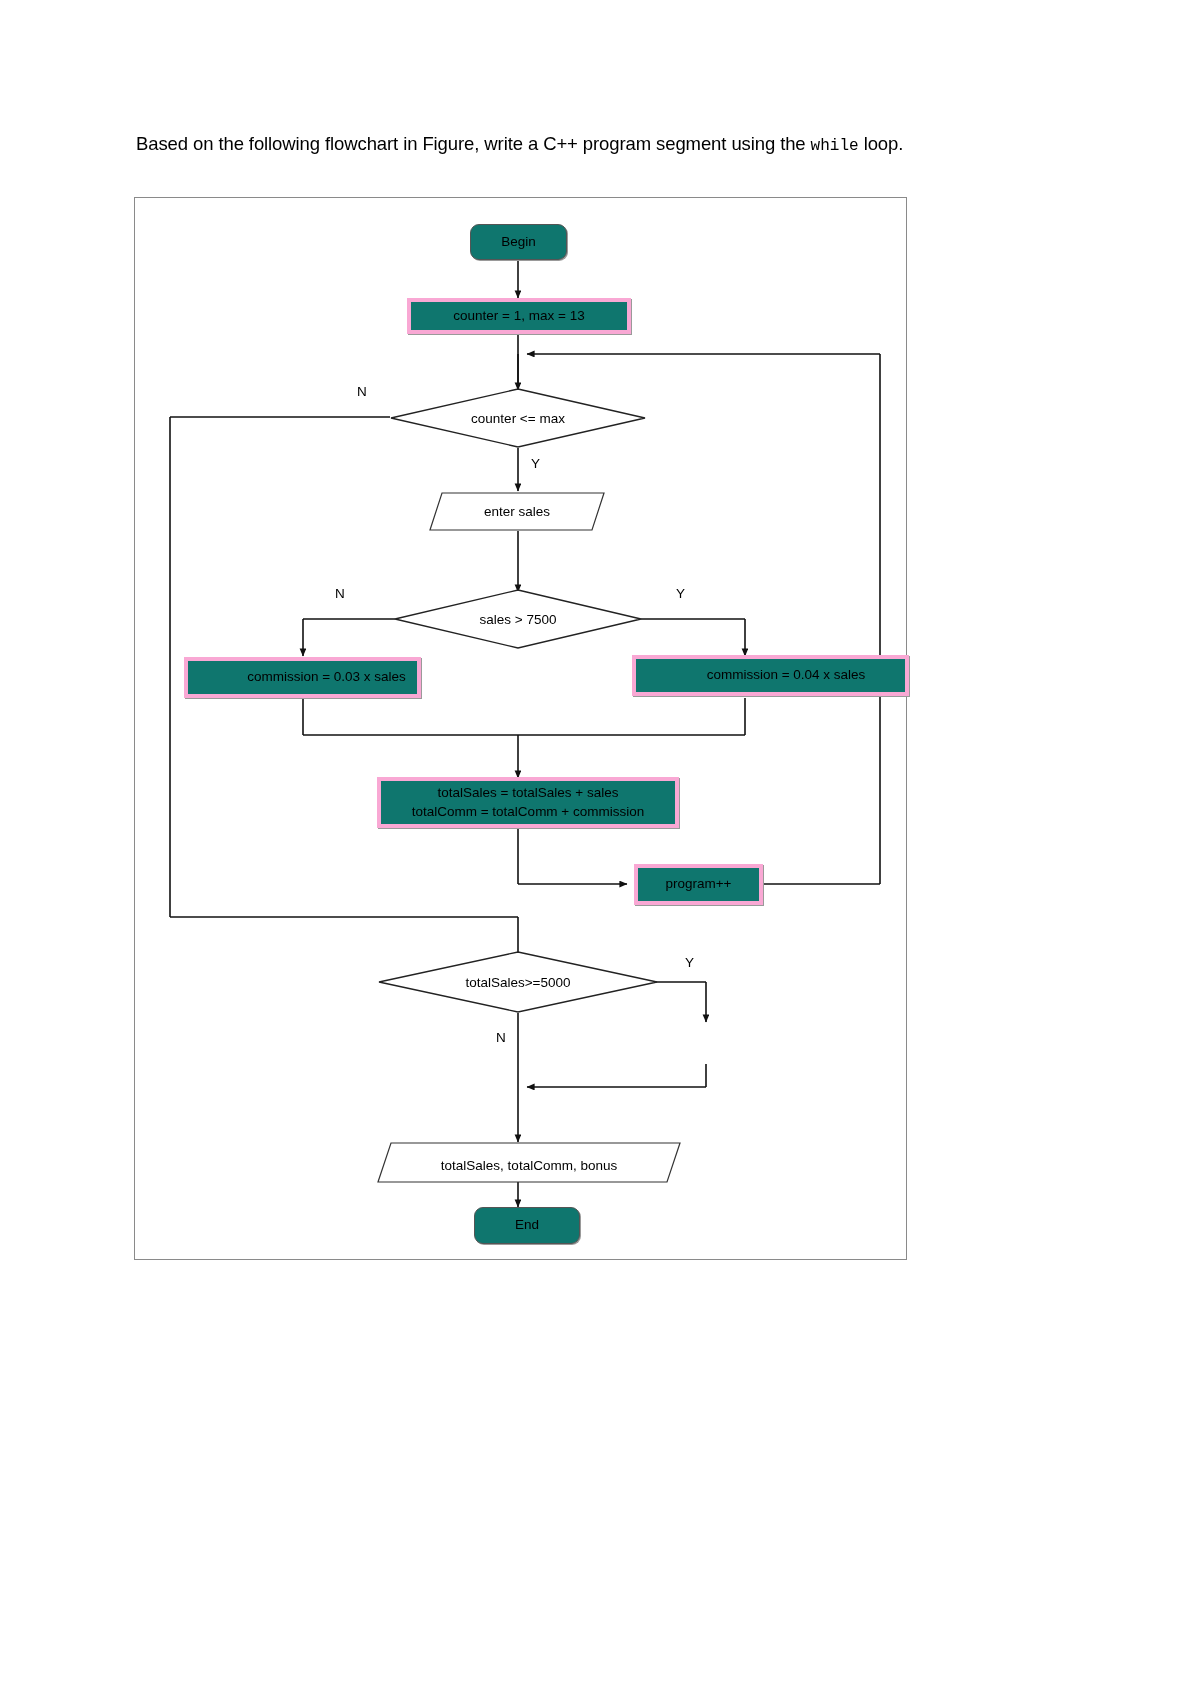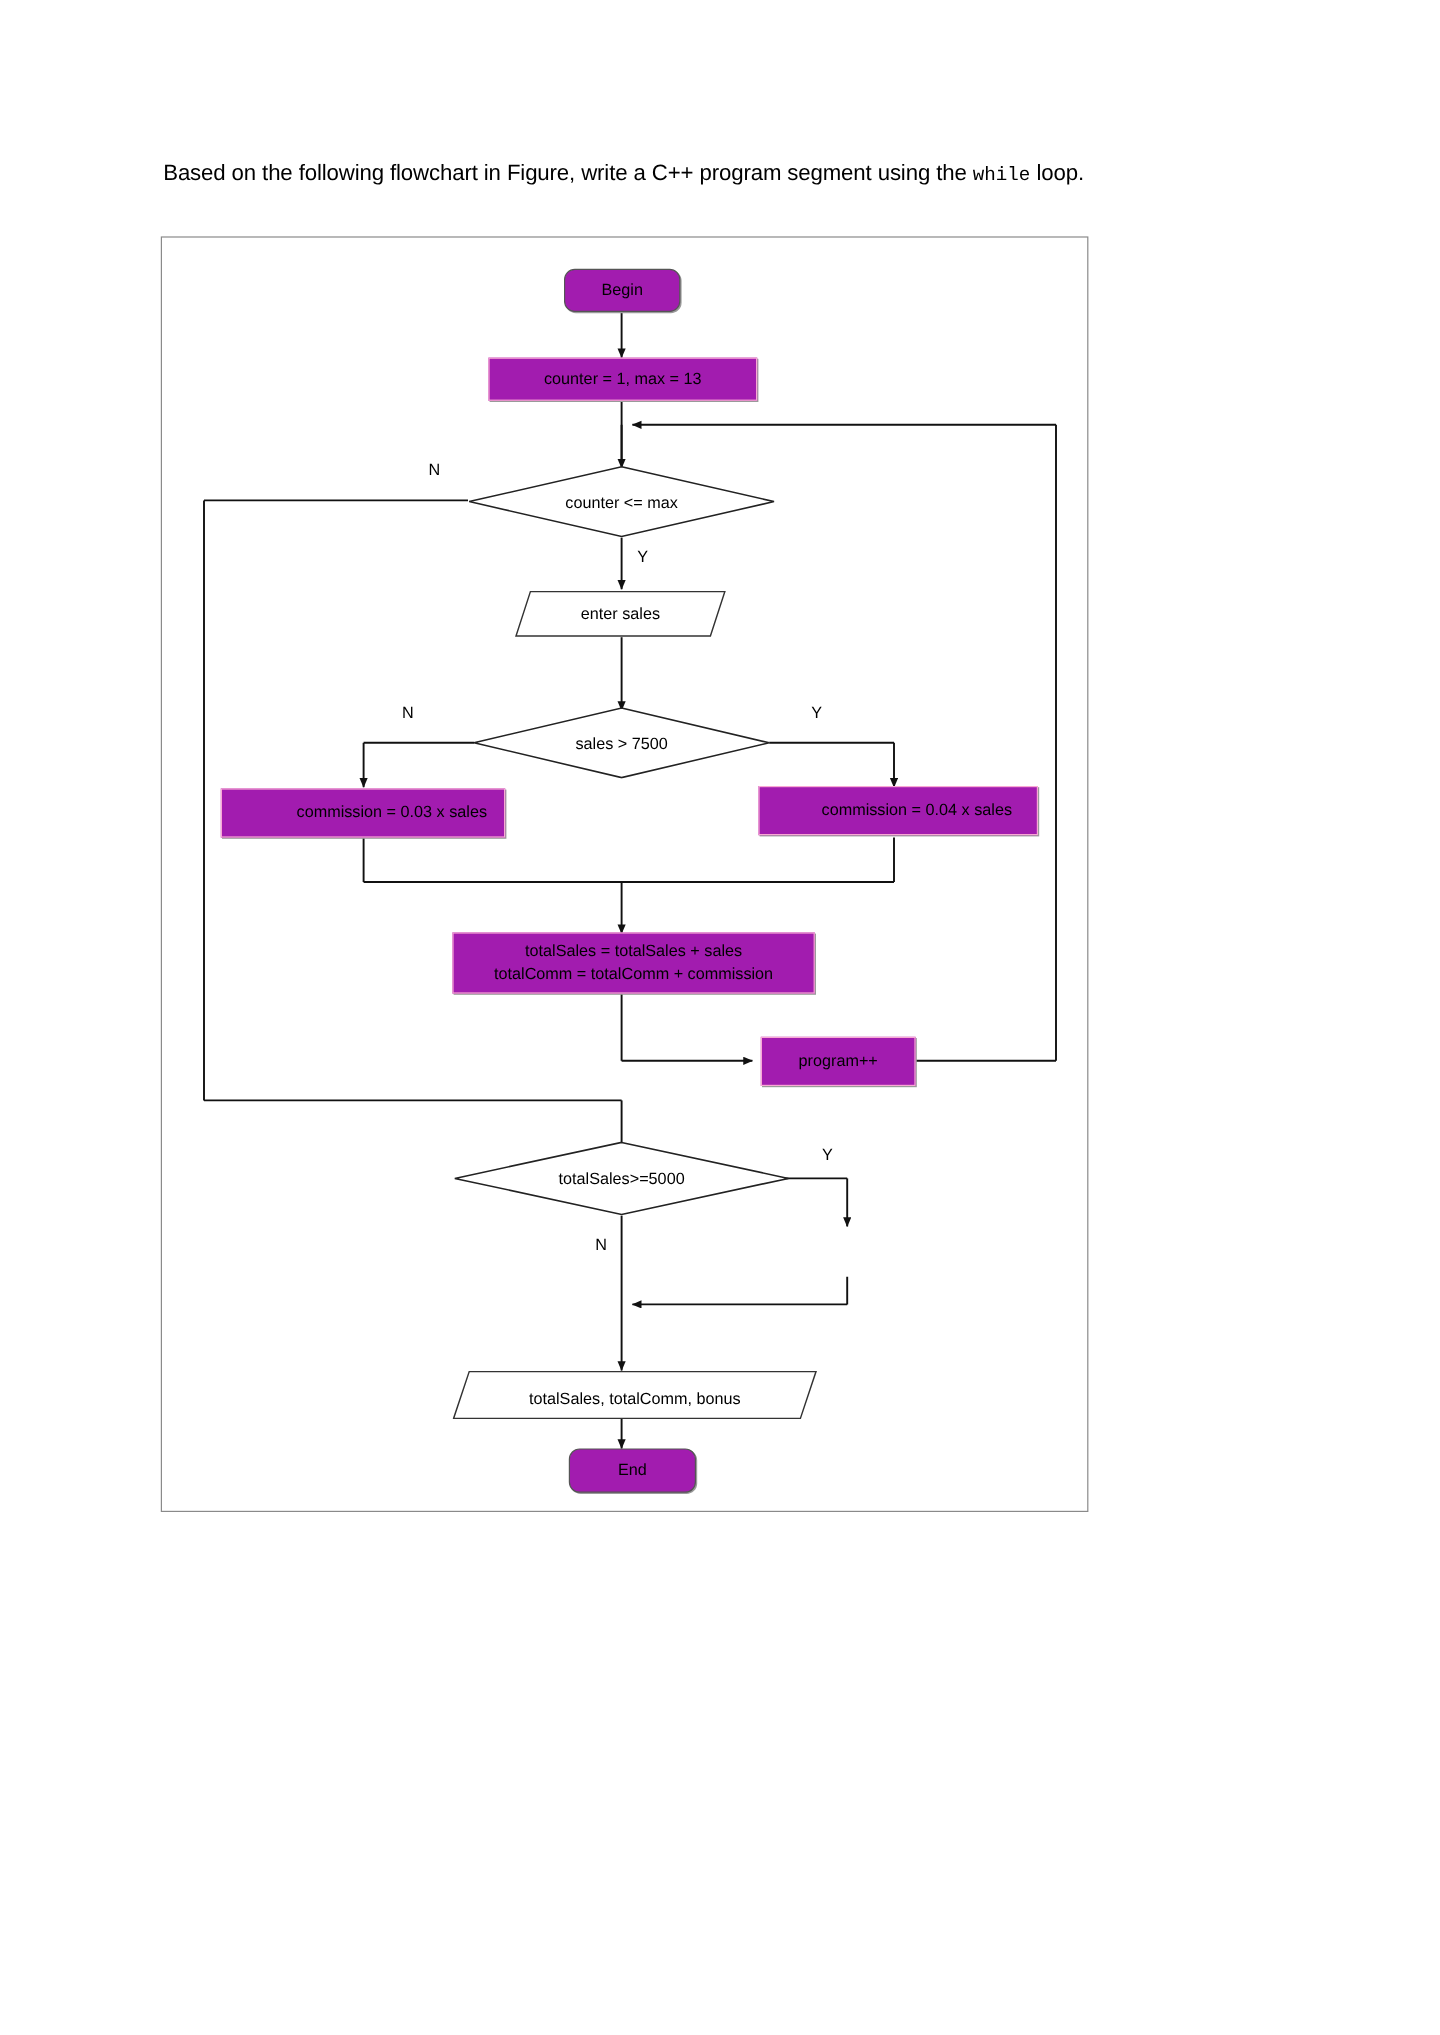--- a/index.html
+++ b/index.html
@@ -56,25 +56,25 @@
   .node {
     position: absolute;
     box-sizing: border-box;
     display: flex;
     align-items: center;
     justify-content: center;
     text-align: center;
     font-size: 13.5px;
     line-height: 1.35;
     color: #000;
-    background: #a21caf;
+    background: #0f766e;
     z-index: 3;
   }
   .rect {
-    border: 1px solid #f9a8d4;
+    border: 4px solid #f9a8d4;
     box-shadow: 1px 1px 0 0 #9a9a9a;
   }
   .terminator {
     border: 1px solid #555;
     border-radius: 9px;
     box-shadow: 1px 1px 0 0 #9a9a9a;
   }
   .para-wrap {
     position: absolute;
     z-index: 3;
@@ -217,21 +217,21 @@
         </svg>
         <div class="diamond-label">sales &gt; 7500</div>
       </div>
       <div class="branch-label" style="left:200px; top:388px;">N</div>
       <div class="branch-label" style="left:541px; top:388px;">Y</div>
 
       <div class="node rect" style="left:49px; top:459px; width:237px; height:41px;padding-left:48px;">
         <span>commission = 0.03 x sales</span>
       </div>
 
-      <div class="node rect" style="left:497px; top:457px; width:233px; height:41px;padding-left:31px;">
+      <div class="node rect" style="left:497px; top:457px; width:277px; height:41px;padding-left:31px;">
         <span>commission = 0.04 x sales</span>
       </div>
 
       <div class="node rect" style="left:242px; top:579px; width:302px; height:51px; flex-direction:column;">
         <span>totalSales = totalSales + sales</span>
         <span>totalComm = totalComm + commission</span>
       </div>
 
       <div class="node rect" style="left:499px; top:666px; width:129px; height:41px;">
         <span>program++</span>

